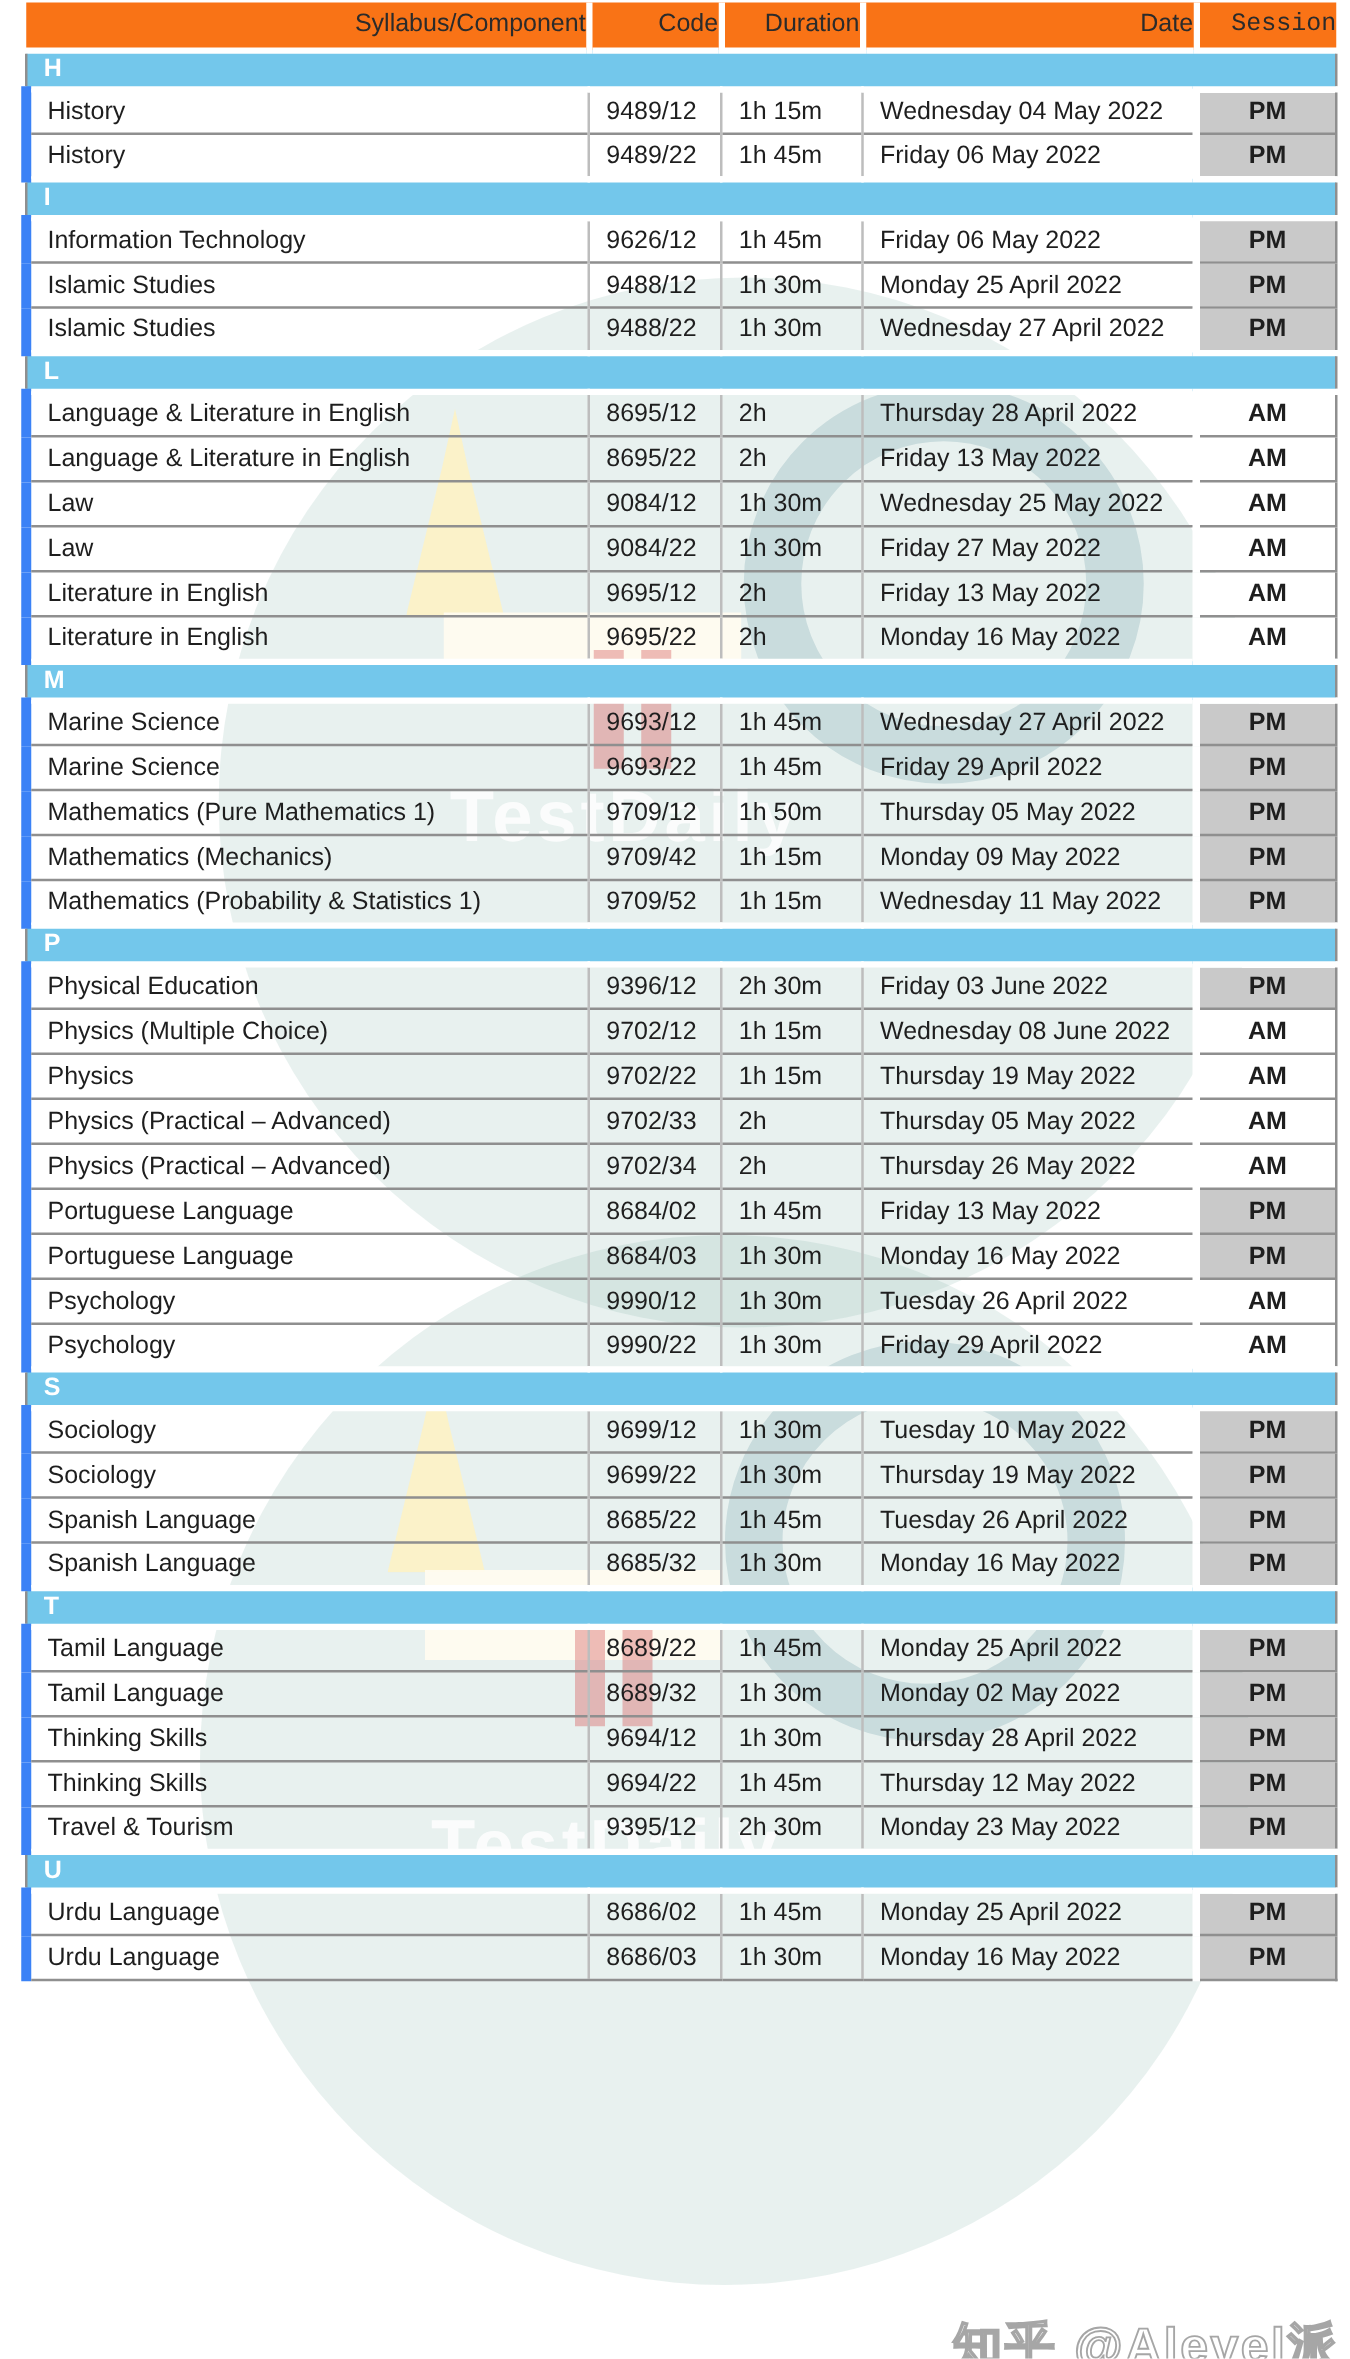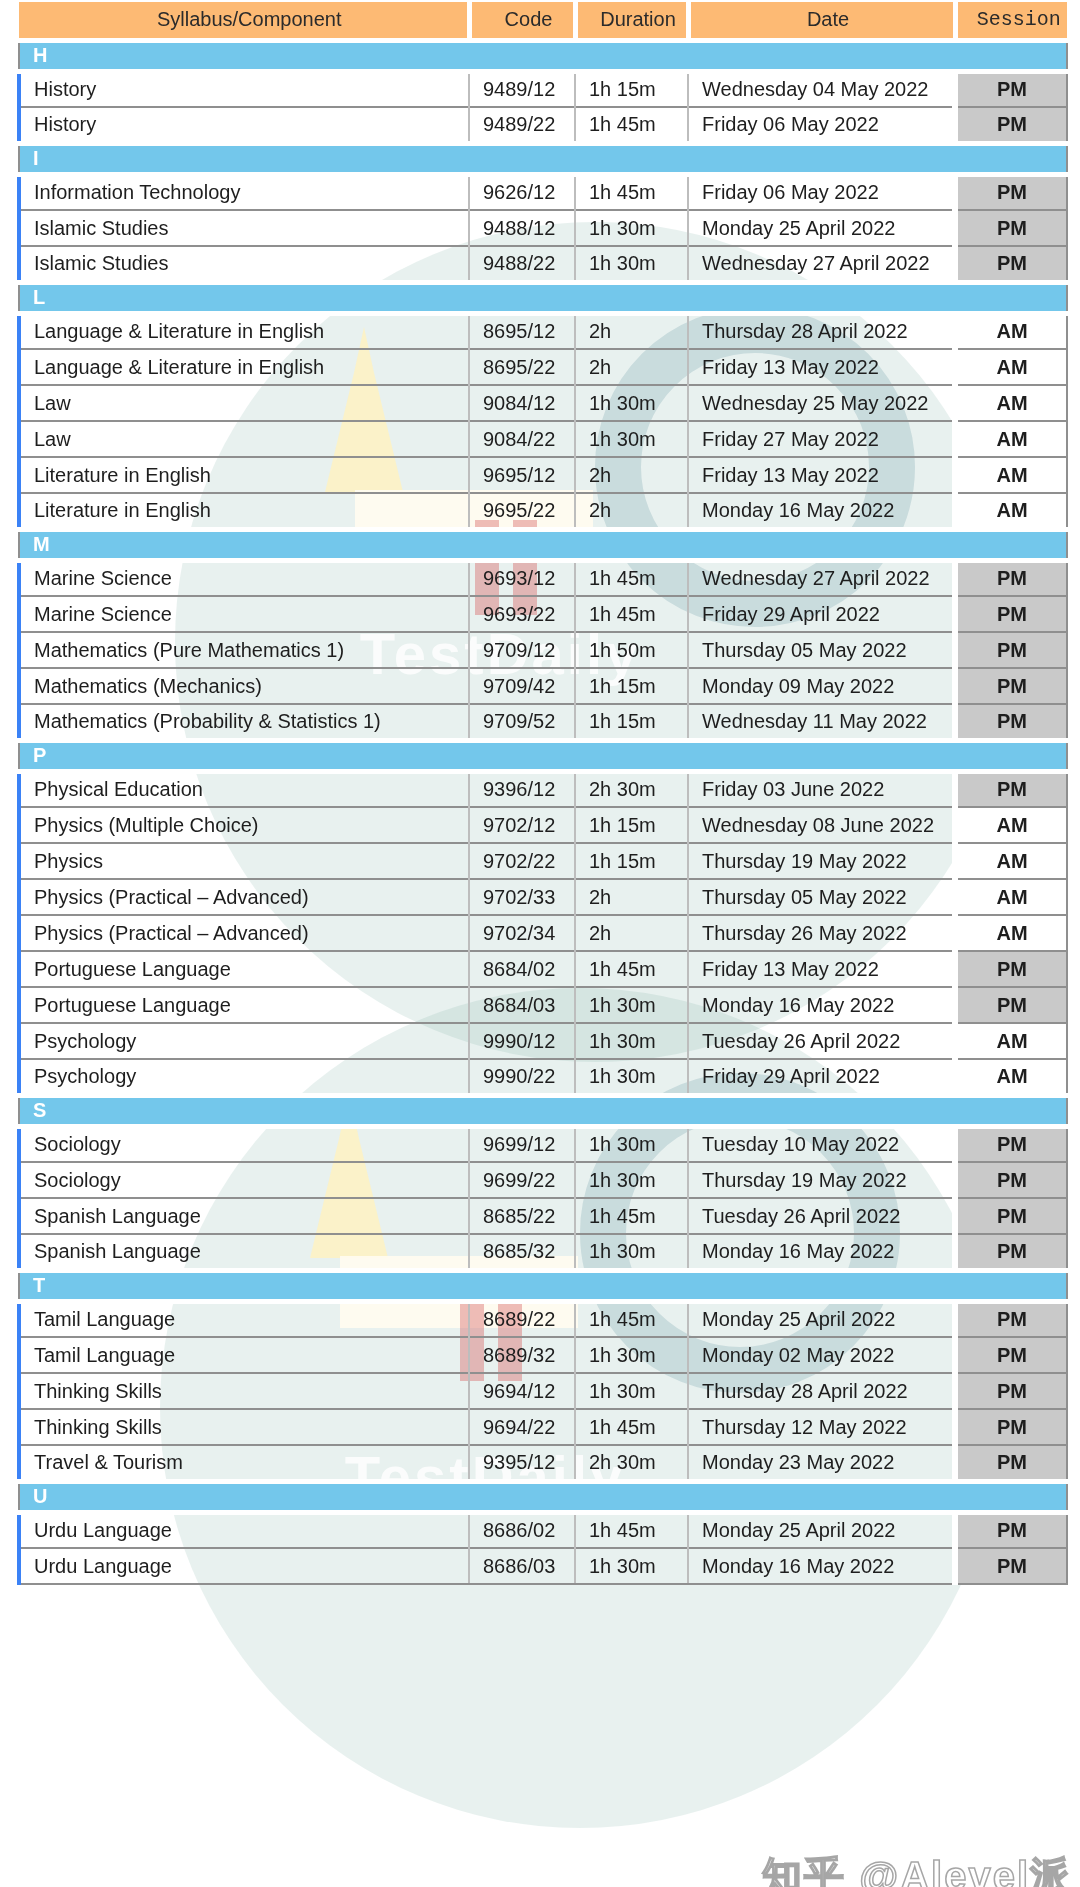--- a/index.html
+++ b/index.html
@@ -101,23 +101,23 @@
     font-size: 20px;
   }
   col.c1 { width: 450px; }
   col.c2 { width: 106px; }
   col.c3 { width: 113px; }
   col.c4 { width: 267px; }
   col.c5 { width: 112px; }
 
   thead tr { height: 38px; }
   thead th {
-    background: #fdba74;
+    background: #f97316;
     font-weight: 500;
-    text-align: center;
+    text-align: right;
     padding: 0 0 0 13px;
     border-right: 5px solid #ffffff;
     border-bottom: 4px solid #ffffff;
     color: #2b2b2b;
   }
   thead th:last-child { border-right: none; font-family: Liberation Mono, monospace; }
 
   tr.sec { height: 31px; }
   tr.sec td {
     background: #73c7eb;
@@ -132,21 +132,21 @@
 
   tr.data { height: 36px; }
   tr.data td {
     background: transparent;   
     padding: 0 0 0 13px;
     border-top: 2px solid #8f8f8f;
     vertical-align: middle;
     overflow: hidden;
     white-space: nowrap;
   }
-  tr.data td.c-syllabus { border-left: 4px solid #3b82f6; margin-left: 40px; }
+  tr.data td.c-syllabus { border-left: 8px solid #3b82f6; margin-left: 40px; }
   tr.data td.c-code,
   tr.data td.c-duration,
   tr.data td.c-date { border-left: 2px solid #bdbdbd; }
   tr.data td.c-session {
     border-left: 6px solid #ffffff;
     border-right: 2px solid #8f8f8f;
     text-align: center;
     padding: 0;
     font-weight: 700;
   }

